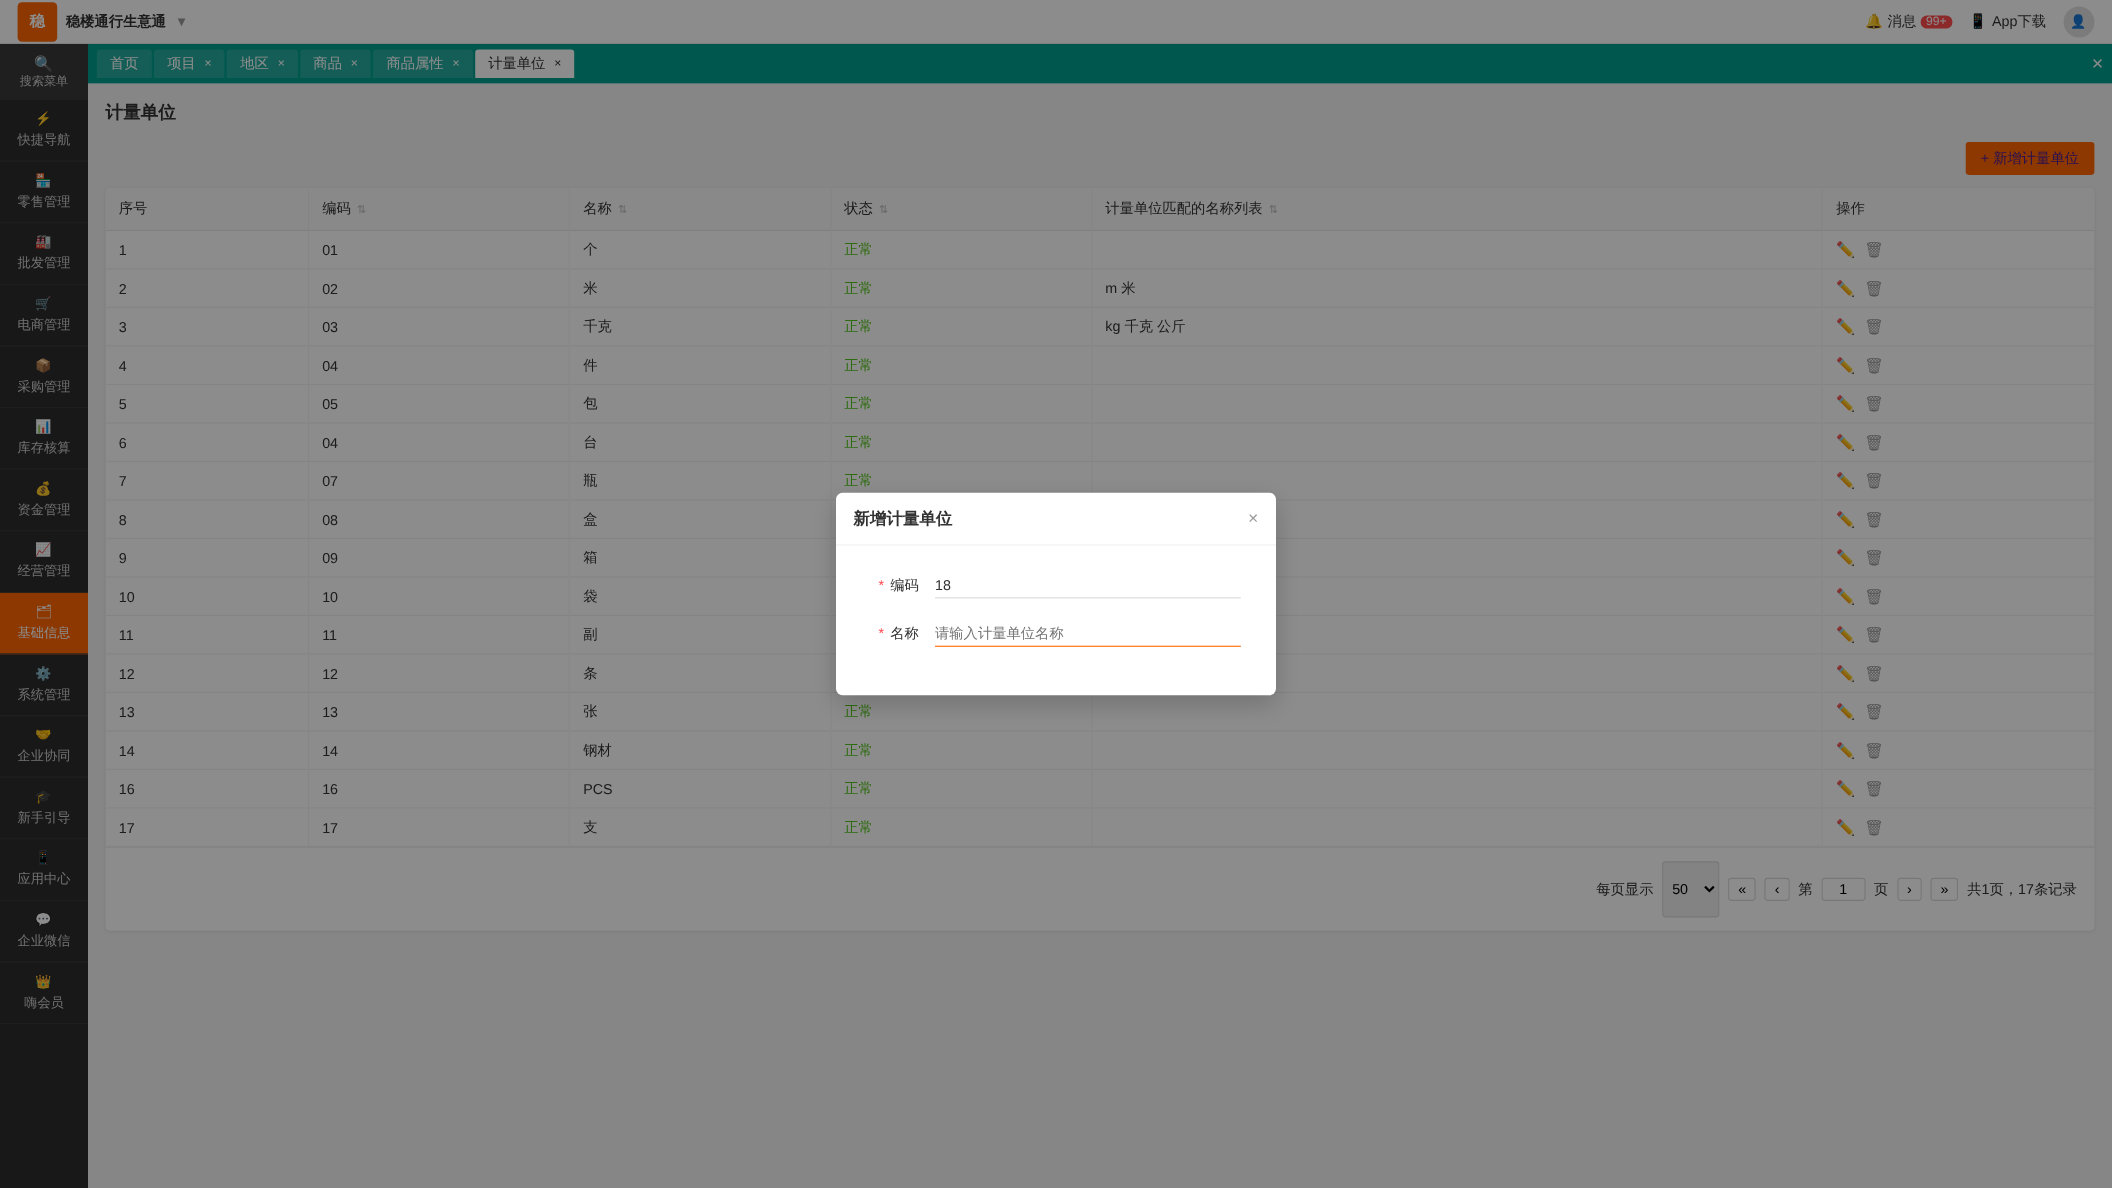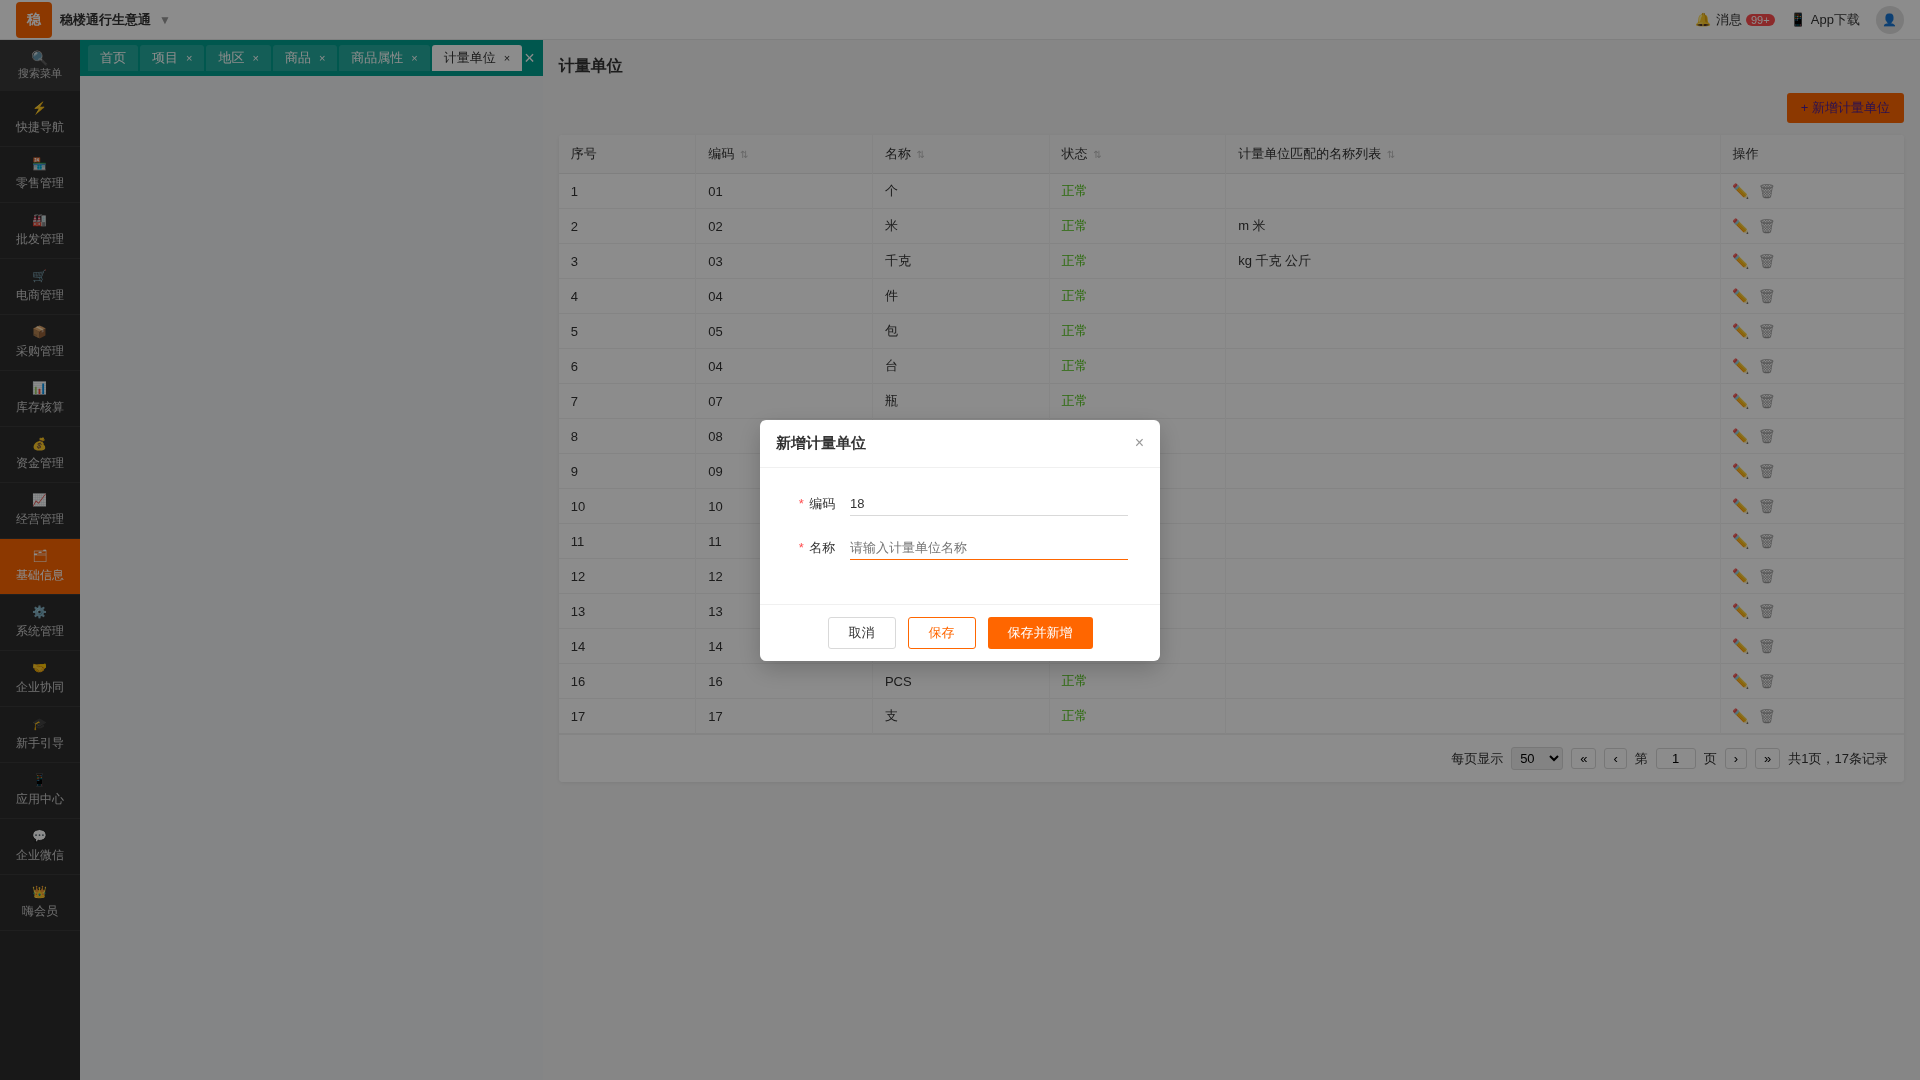--- a/index.html
+++ b/index.html
@@ -84,21 +84,21 @@
       cursor: pointer;
       border-bottom: 1px solid #3a3a3a;
       display: flex; flex-direction: column; align-items: center; gap: 4px;
     }
     .sidebar-item.active { background: #ff6600; color: #fff; }
 
     
     .main-content {
       flex: 1;
       display: flex;
-      flex-direction: row;
+      flex-direction: column;
       overflow: hidden;
     }
 
     
     .tab-bar {
       background: #009e8e;
       display: flex;
       align-items: center;
       padding: 0 8px;
       height: 36px;
@@ -202,21 +202,21 @@
       padding: 12px 16px;
       background: #fff;
       border-top: 1px solid #f0f0f0;
       font-size: 13px;
       color: #333;
       gap: 8px;
     }
     .page-size-select {
       border: 1px solid #d9d9d9;
       border-radius: 3px;
-      padding: 2px 4px;
+      padding: 16px 4px;
       font-size: 13px;
     }
     .page-btn {
       border: 1px solid #d9d9d9;
       background: #fff;
       padding: 2px 8px;
       border-radius: 3px;
       cursor: pointer;
       font-size: 13px;
     }
@@ -722,19 +722,14 @@
         <input class="form-input" type="text" value="18" style="">
       </div>
       <div class="form-row">
         <div class="form-label">
           <span class="required">*</span>
           <span>名称</span>
         </div>
         <input class="form-input active-input" type="text" placeholder="请输入计量单位名称" style="">
       </div>
     </div>
-    <div class="modal-footer">
-      <button class="btn-cancel">取消</button>
-      <button class="btn-save">保存</button>
-      <button class="btn-save-new">保存并新增</button>
-    </div>
   </div>
 </div>
 
 </body></html>

